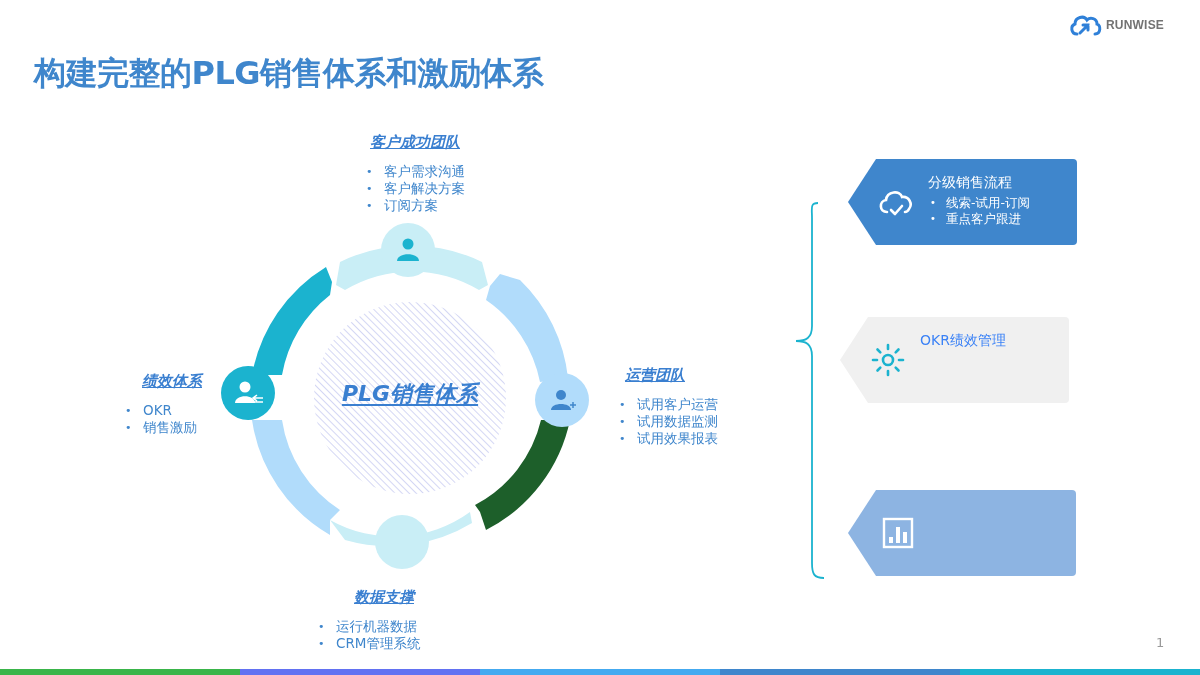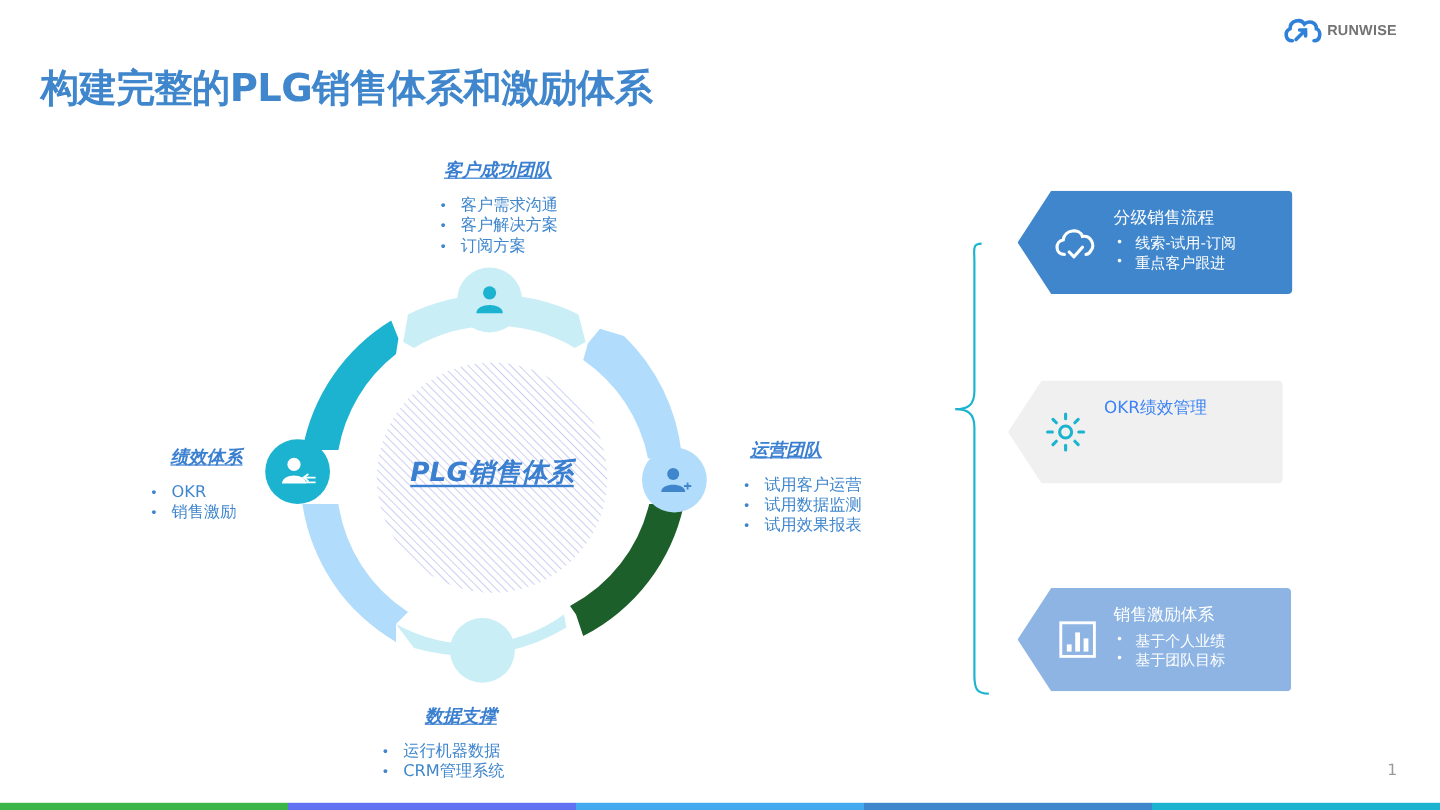--- a/index.html
+++ b/index.html
@@ -173,27 +173,20 @@
 <div class="card card3">
   <svg class="card-bg" viewBox="0 0 228 86" preserveAspectRatio="none">
     <path d="M 28 0 L 224 0 Q 228 0 228 4 L 228 82 Q 228 86 224 86 L 28 86 L 0 43 Z" fill="#8db4e2"></path>
   </svg>
   <svg class="card-icon" viewBox="0 0 40 40" style="left:30px;">
     <rect x="6" y="6" width="28" height="28" fill="none" stroke="#ffffff" stroke-width="2.4"></rect>
     <rect x="11" y="24" width="4" height="6" fill="#ffffff"></rect>
     <rect x="18" y="14" width="4" height="16" fill="#ffffff"></rect>
     <rect x="25" y="19" width="4" height="11" fill="#ffffff"></rect>
   </svg>
-  <div class="card-body">
-    <div class="card-title">销售激励体系</div>
-    <ul>
-      <li>基于个人业绩</li>
-      <li>基于团队目标</li>
-    </ul>
-  </div>
 </div>
 
 <div class="page-num">1</div>
 
 <div class="footer-bar">
   <div style="background:#3ab54a"></div>
   <div style="background:#6271f2"></div>
   <div style="background:#44aaf0"></div>
   <div style="background:#3f86cc"></div>
   <div style="background:#1bb3cf"></div>

